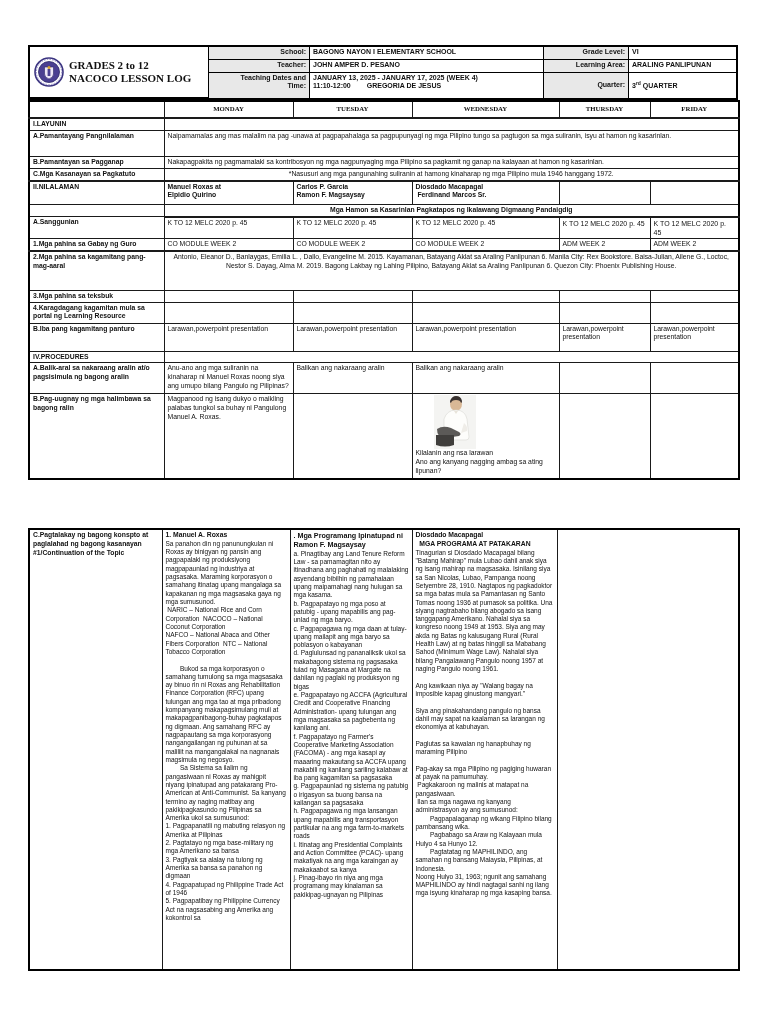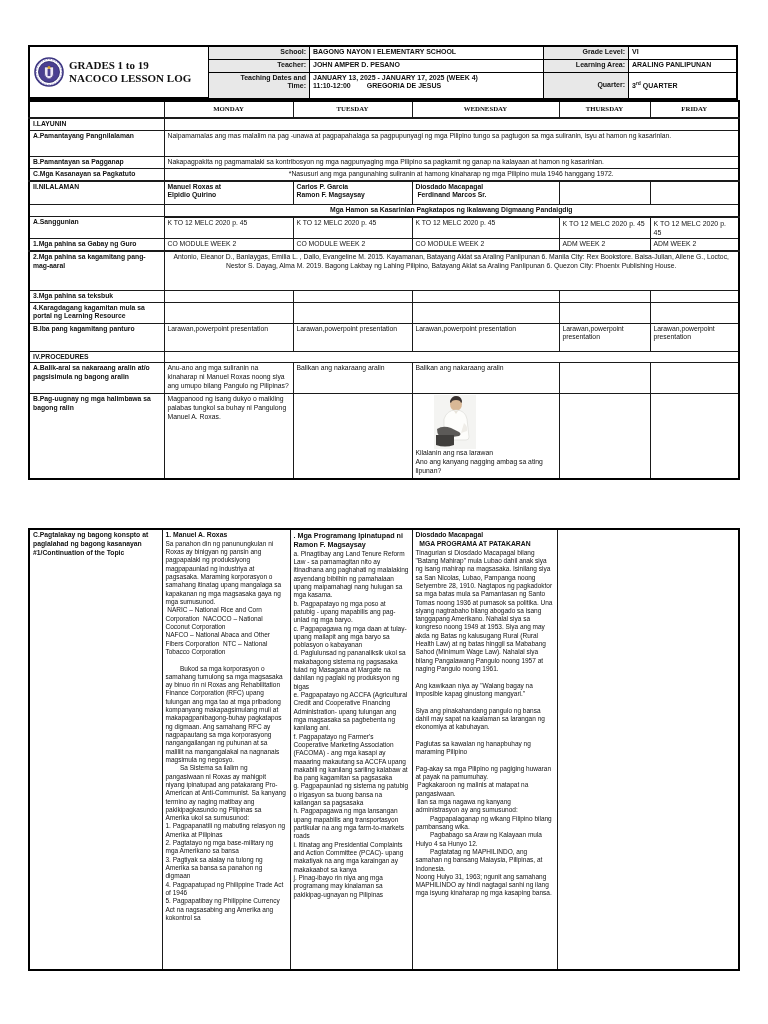--- a/index.html
+++ b/index.html
@@ -45,21 +45,21 @@
     <div class="hcell logo-cell">
       <svg width="30" height="30" viewBox="0 0 30 30">
         <circle cx="15" cy="15" r="14" fill="#ffffff" stroke="#3b3480" stroke-width="1.6"></circle>
         <circle cx="15" cy="15" r="10.5" fill="#4a3f92" stroke="#2c2766" stroke-width="0.8"></circle>
         <circle cx="15" cy="15" r="12.6" fill="none" stroke="#6a5fb0" stroke-width="0.7" stroke-dasharray="1.5 1.2"></circle>
         <path d="M10.5 10 h9 v7 q0 3.5 -4.5 5 q-4.5 -1.5 -4.5 -5 z" fill="#ece6f7" stroke="#2c2766" stroke-width="0.6"></path>
         <rect x="13.6" y="12" width="2.8" height="7" fill="#4a3f92"></rect>
         <circle cx="15" cy="10.5" r="1.6" fill="#d8a531"></circle>
       </svg>
       <div class="brand">
-        <div>GRADES 1 to 19</div>
+        <div>GRADES 2 to 12</div>
         <div>NACOCO LESSON LOG</div>
       </div>
     </div>
 
     <div class="hcell hlab" style="grid-column:2">School:</div>
     <div class="hcell hval" style="grid-column:3">BAGONG NAYON I ELEMENTARY SCHOOL</div>
     <div class="hcell hlab" style="grid-column:4">Grade Level:</div>
     <div class="hcell hval" style="grid-column:5;border-right:none">VI</div>
 
     <div class="hcell hlab" style="grid-column:2">Teacher:</div>

